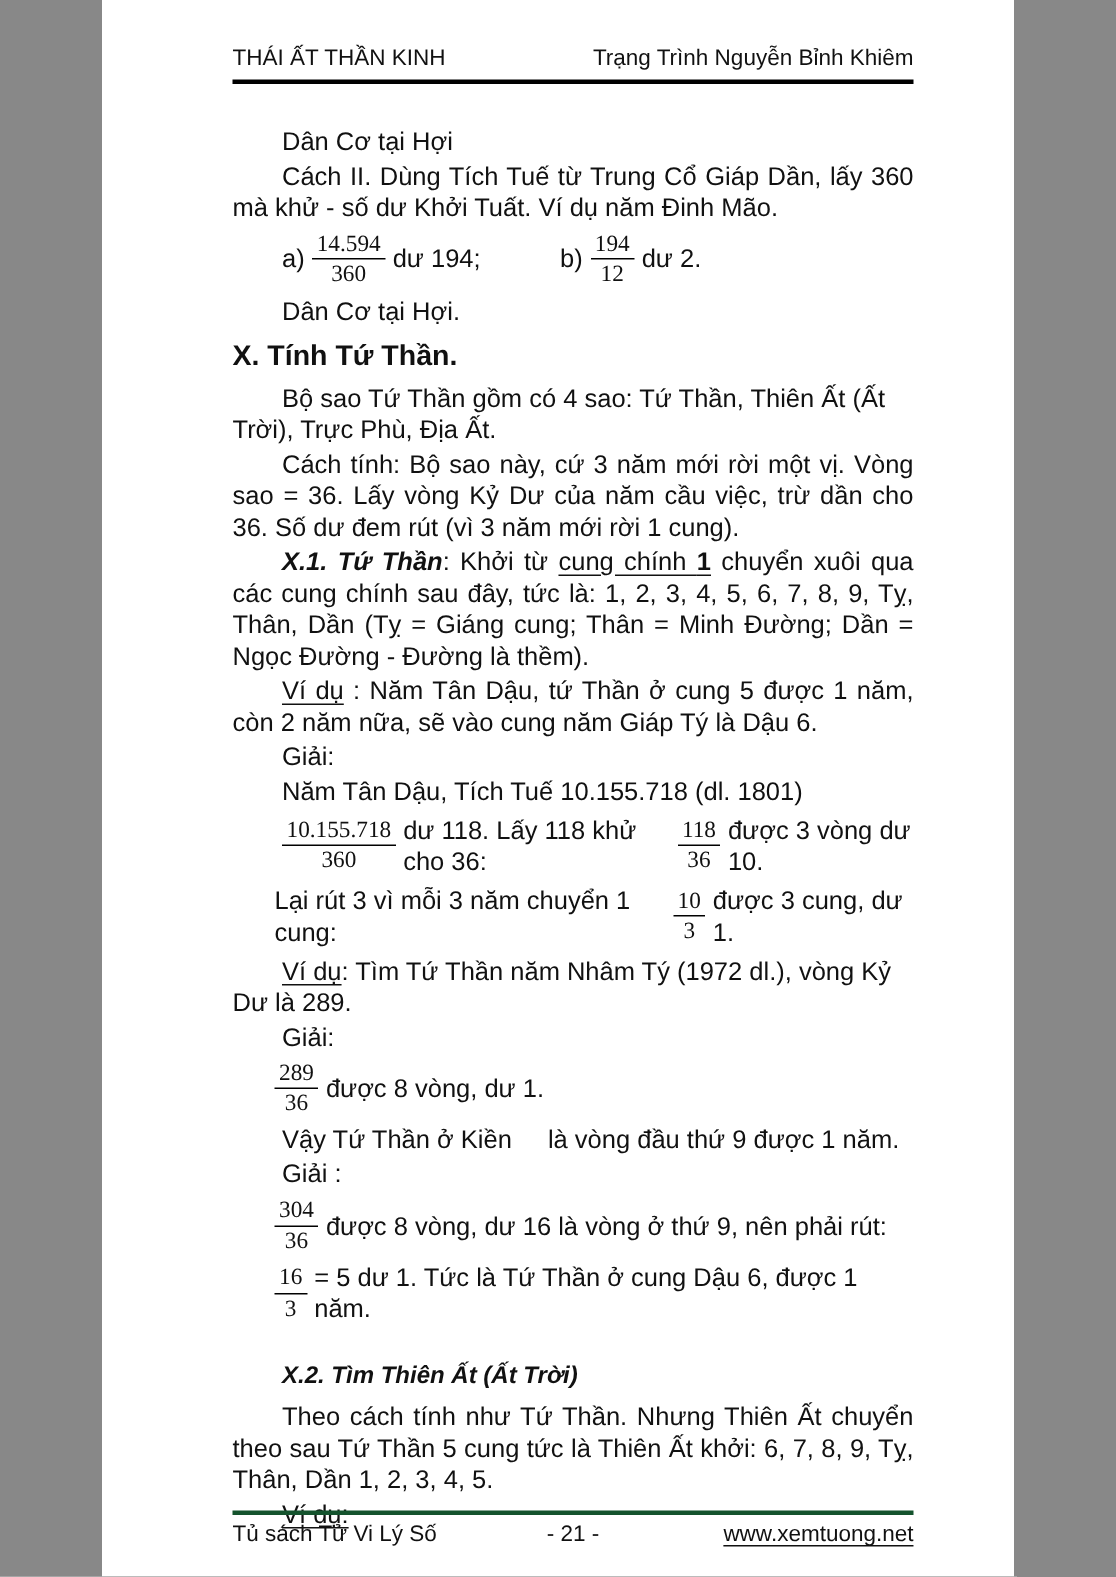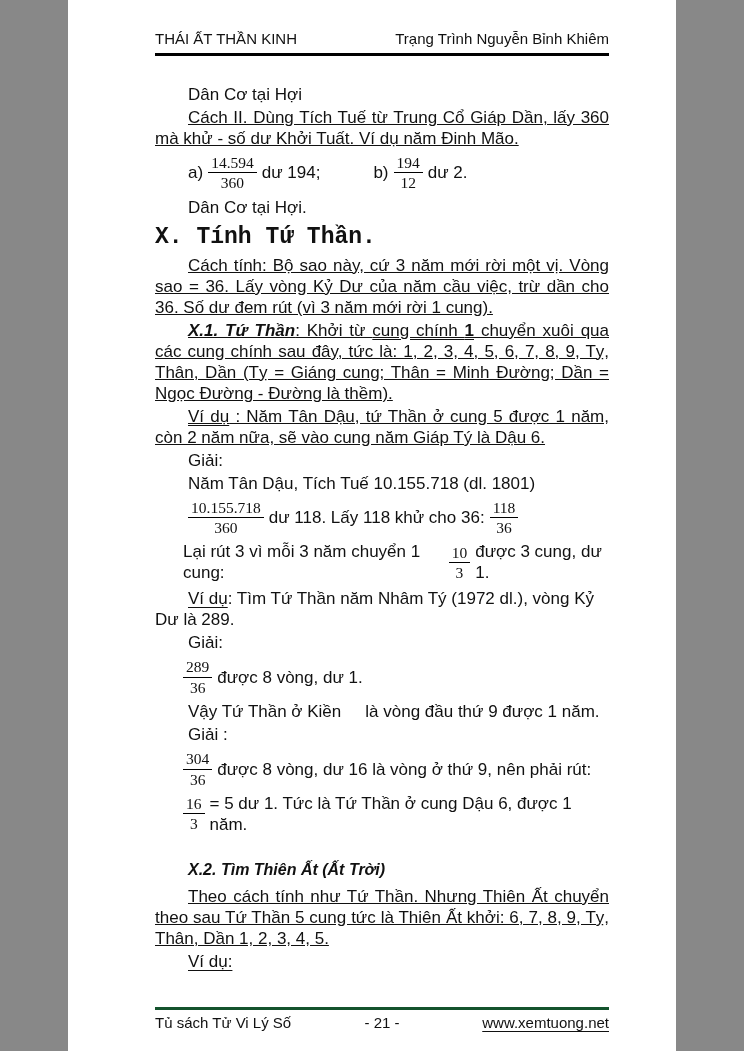--- a/index.html
+++ b/index.html
@@ -17,22 +17,22 @@
   .hdr{
     display:flex;justify-content:space-between;align-items:flex-end;
     padding:30px 0 6px 0;
     border-bottom:3px solid #000;
     font-size:15px;
   }
   
   .bodytext{margin-top:28px;font-size:17px;line-height:21px;}
   p{margin:2px 0;}
   .ind{text-indent:33px;}
-  .just{text-align:justify;text-align-last:left;text-decoration:underline;}
-  .h1{font-size:23px;font-weight:bold;margin:9px 0 7px 0;font-family:Liberation Mono, monospace;}
+  .just{text-align:justify;text-align-last:left;}
+  .h1{font-size:19px;font-weight:bold;margin:9px 0 7px 0;}
   .h2{font-size:16px;font-weight:bold;font-style:italic;margin:24px 0 6px 0;text-indent:33px;}
   .bi{font-weight:bold;font-style:italic;}
   .ul{text-decoration:underline;text-underline-offset:3px;}
   .mathline{margin:5px 0;display:flex;align-items:center;}
   .mathline .lead-indent{width:33px;flex:none;}
   .frac{
     display:inline-block;vertical-align:middle;text-align:center;
     font-family:"Liberation Serif", serif;
     font-size:15.5px;line-height:1.12;
     margin:0 5px;
@@ -85,20 +85,21 @@
           <span class="num">194</span>
           <span class="den">12</span>
         </span>
         <span>dư 2.</span>
       </div>
 
       <p class="ind">Dân Cơ tại Hợi.</p>
 
       <div class="h1">X. Tính Tứ Thần.</div>
 
+      <p class="ind">Bộ sao Tứ Thần gồm có 4 sao: Tứ Thần, Thiên Ất (Ất Trời), Trực Phù, Địa Ất.</p>
 
       <p class="ind just">Cách tính: Bộ sao này, cứ 3 năm mới rời một vị. Vòng sao = 36. Lấy vòng Kỷ Dư của năm cầu việc, trừ dần cho 36. Số dư đem rút (vì 3 năm mới rời 1 cung).</p>
 
       <p class="ind just"><span class="bi">X.1. Tứ Thần</span><span>: Khởi từ </span><span class="ul"><span>cung chính </span><b>1</b></span><span> chuyển xuôi qua các cung chính sau đây, tức là: 1, 2, 3, 4, 5, 6, 7, 8, 9, Tỵ, Thân, Dần (Tỵ = Giáng cung; Thân = Minh Đường; Dần = Ngọc Đường - Đường là thềm).</span></p>
 
       <p class="ind just"><span class="ul">Ví dụ</span><span> : Năm Tân Dậu, tứ Thần ở cung 5 được 1 năm, còn 2 năm nữa, sẽ vào cung năm Giáp Tý là Dậu 6.</span></p>
 
       <p class="ind">Giải:</p>
 
       <p class="ind">Năm Tân Dậu, Tích Tuế 10.155.718 (dl. 1801)</p>
@@ -107,20 +108,21 @@
         <span class="lead-indent" style="width:28px;"></span>
         <span class="frac">
           <span class="num">10.155.718</span>
           <span class="den">360</span>
         </span>
         <span>dư 118. Lấy 118 khử cho 36:</span>
         <span class="frac">
           <span class="num">118</span>
           <span class="den">36</span>
         </span>
+        <span>được 3 vòng dư 10.</span>
       </div>
 
       <div class="mathline">
         <span class="lead-indent" style="width:28px;"></span>
         <span>Lại rút 3 vì mỗi 3 năm chuyển 1 cung:</span>
         <span class="frac">
           <span class="num">10</span>
           <span class="den">3</span>
         </span>
         <span>được 3 cung, dư 1.</span>

